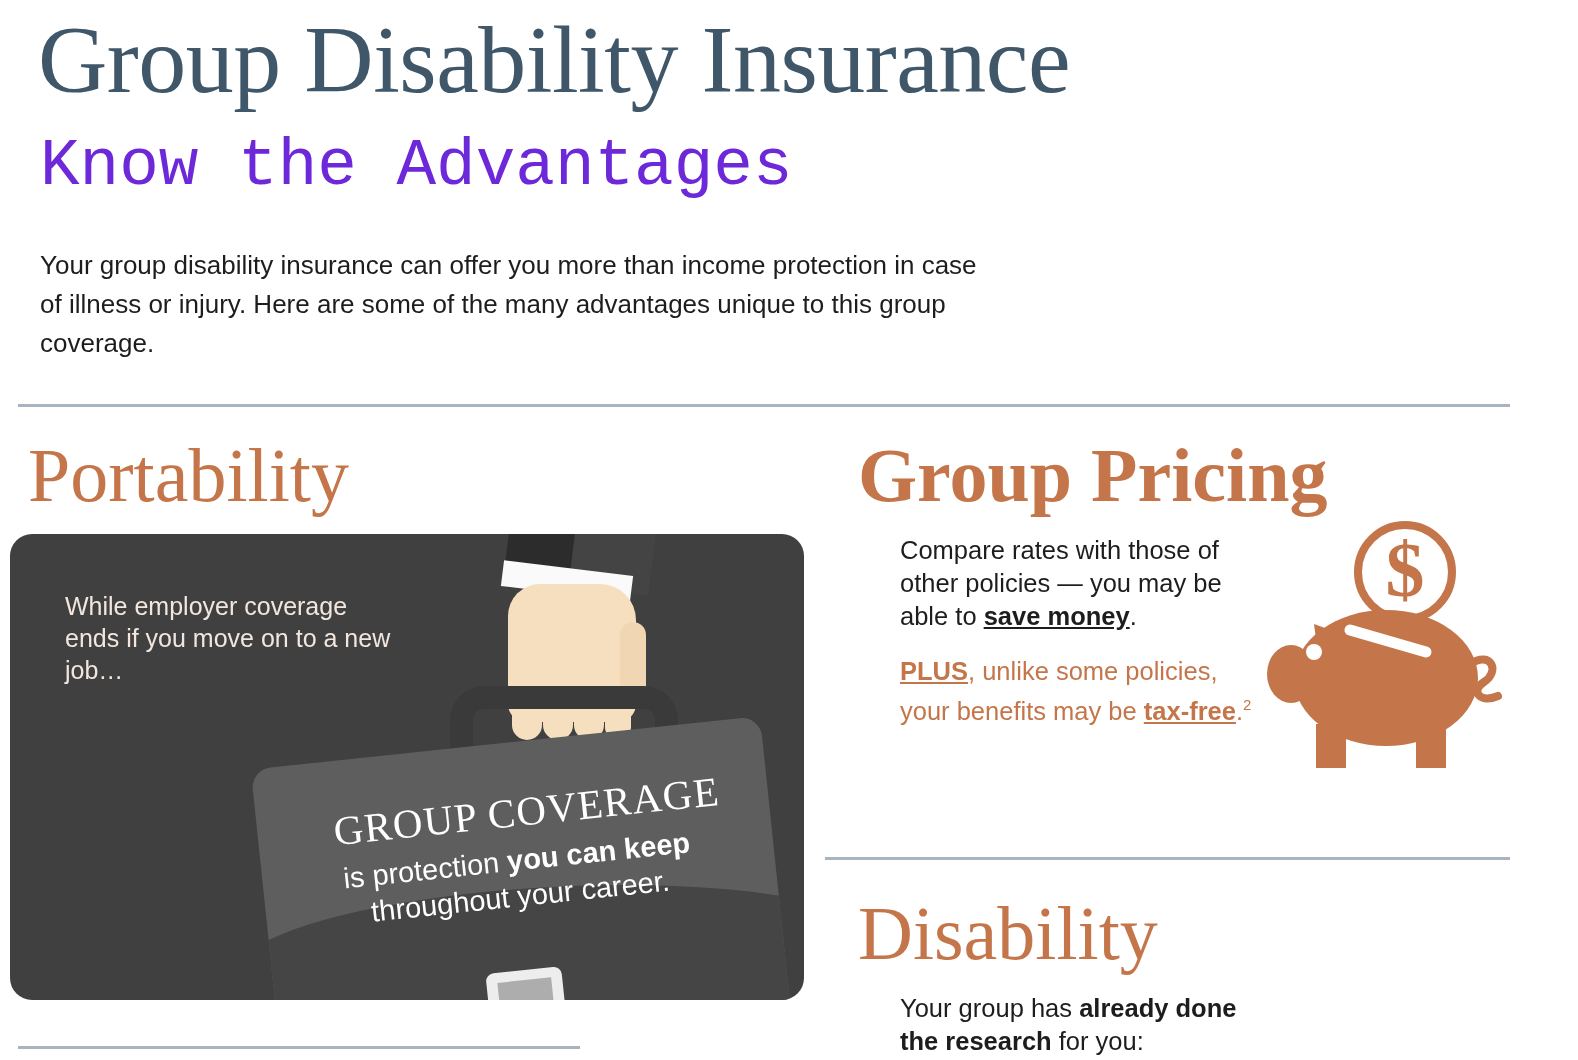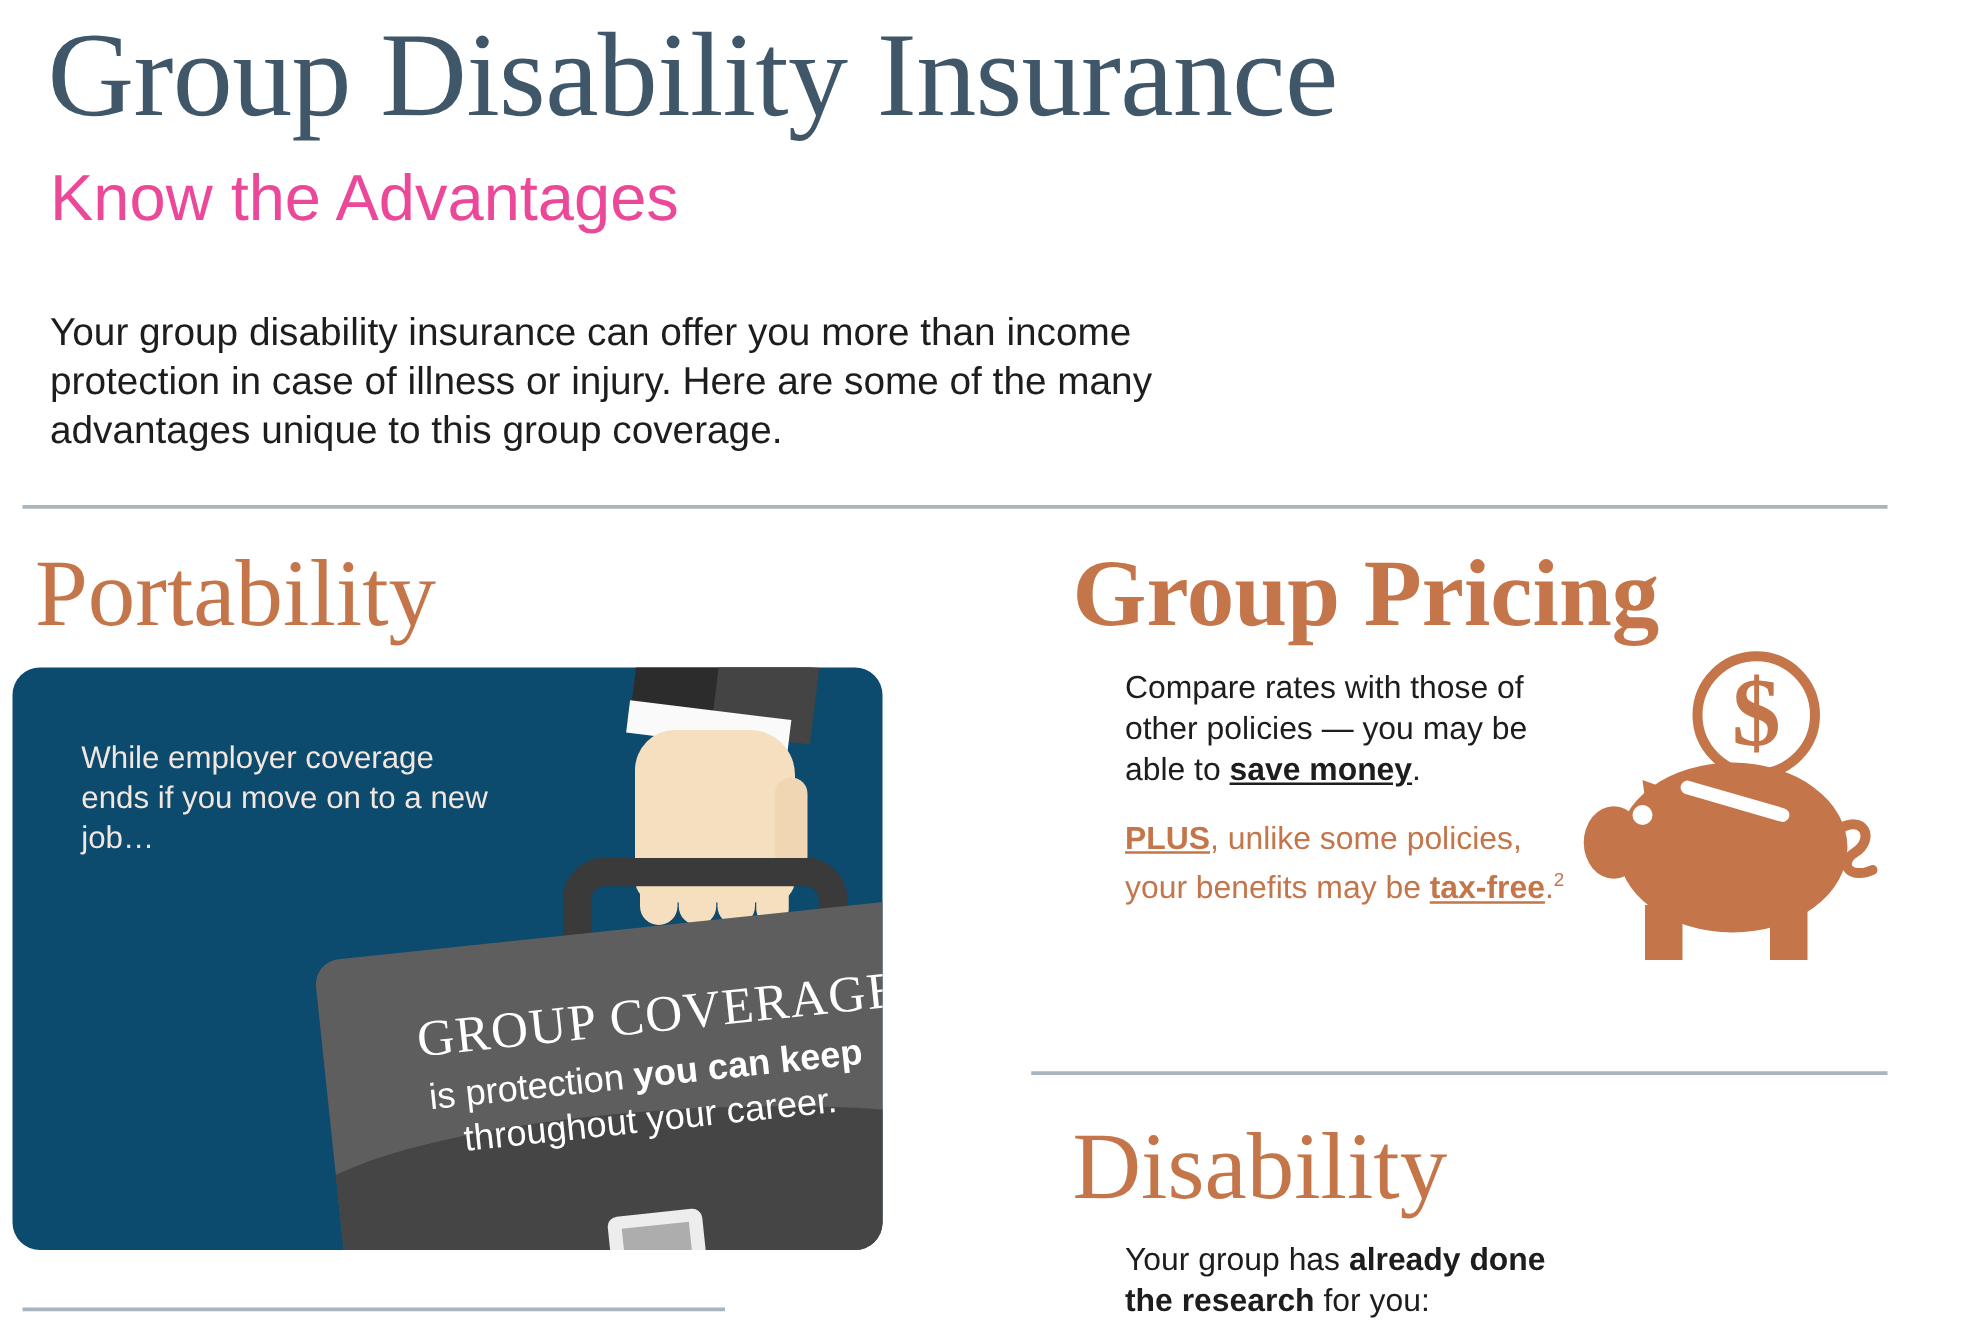--- a/index.html
+++ b/index.html
@@ -25,32 +25,32 @@
     font-size: 96px;
     line-height: 1.08;
     letter-spacing: -0.5px;
     color: #3F5769;
     white-space: nowrap;
   }
   .page-subtitle {
     position: absolute;
     left: 40px;
     top: 131px;
-    font-family: Liberation Sans, sans-serif;
-    font-size: 52px;
+    font-family: Liberation Mono, monospace;
+    font-size: 66px;
     line-height: 1.08;
-    color: #ec4899;
+    color: #6d28d9;
     white-space: nowrap;
   }
   .intro {
     position: absolute;
     left: 40px;
     top: 246px;
     width: 950px;
-    font-size: 31px;
+    font-size: 26px;
     line-height: 39px;
     color: #1d1d1d;
   }
 
   
   .divider {
     position: absolute;
     height: 3px;
     background: #A9B4BE;
   }
@@ -69,23 +69,23 @@
   }
   .head-portability   { left: 28px;  top: 437px; }
   .head-grouppricing  { left: 858px; top: 437px; font-weight: bold; }
   .head-simplicity    { left: 858px; top: 895px; }
 
   
   .port-card {
     position: absolute;
     left: 10px;
     top: 534px;
-    width: 696px;
+    width: 794px;
     height: 466px;
-    background: #0c4a6e;
+    background: #404040;
     border-radius: 22px;
     overflow: hidden;
   }
   .port-card-text {
     position: absolute;
     left: 55px;
     top: 56px;
     width: 330px;
     font-size: 25px;
     line-height: 32px;

